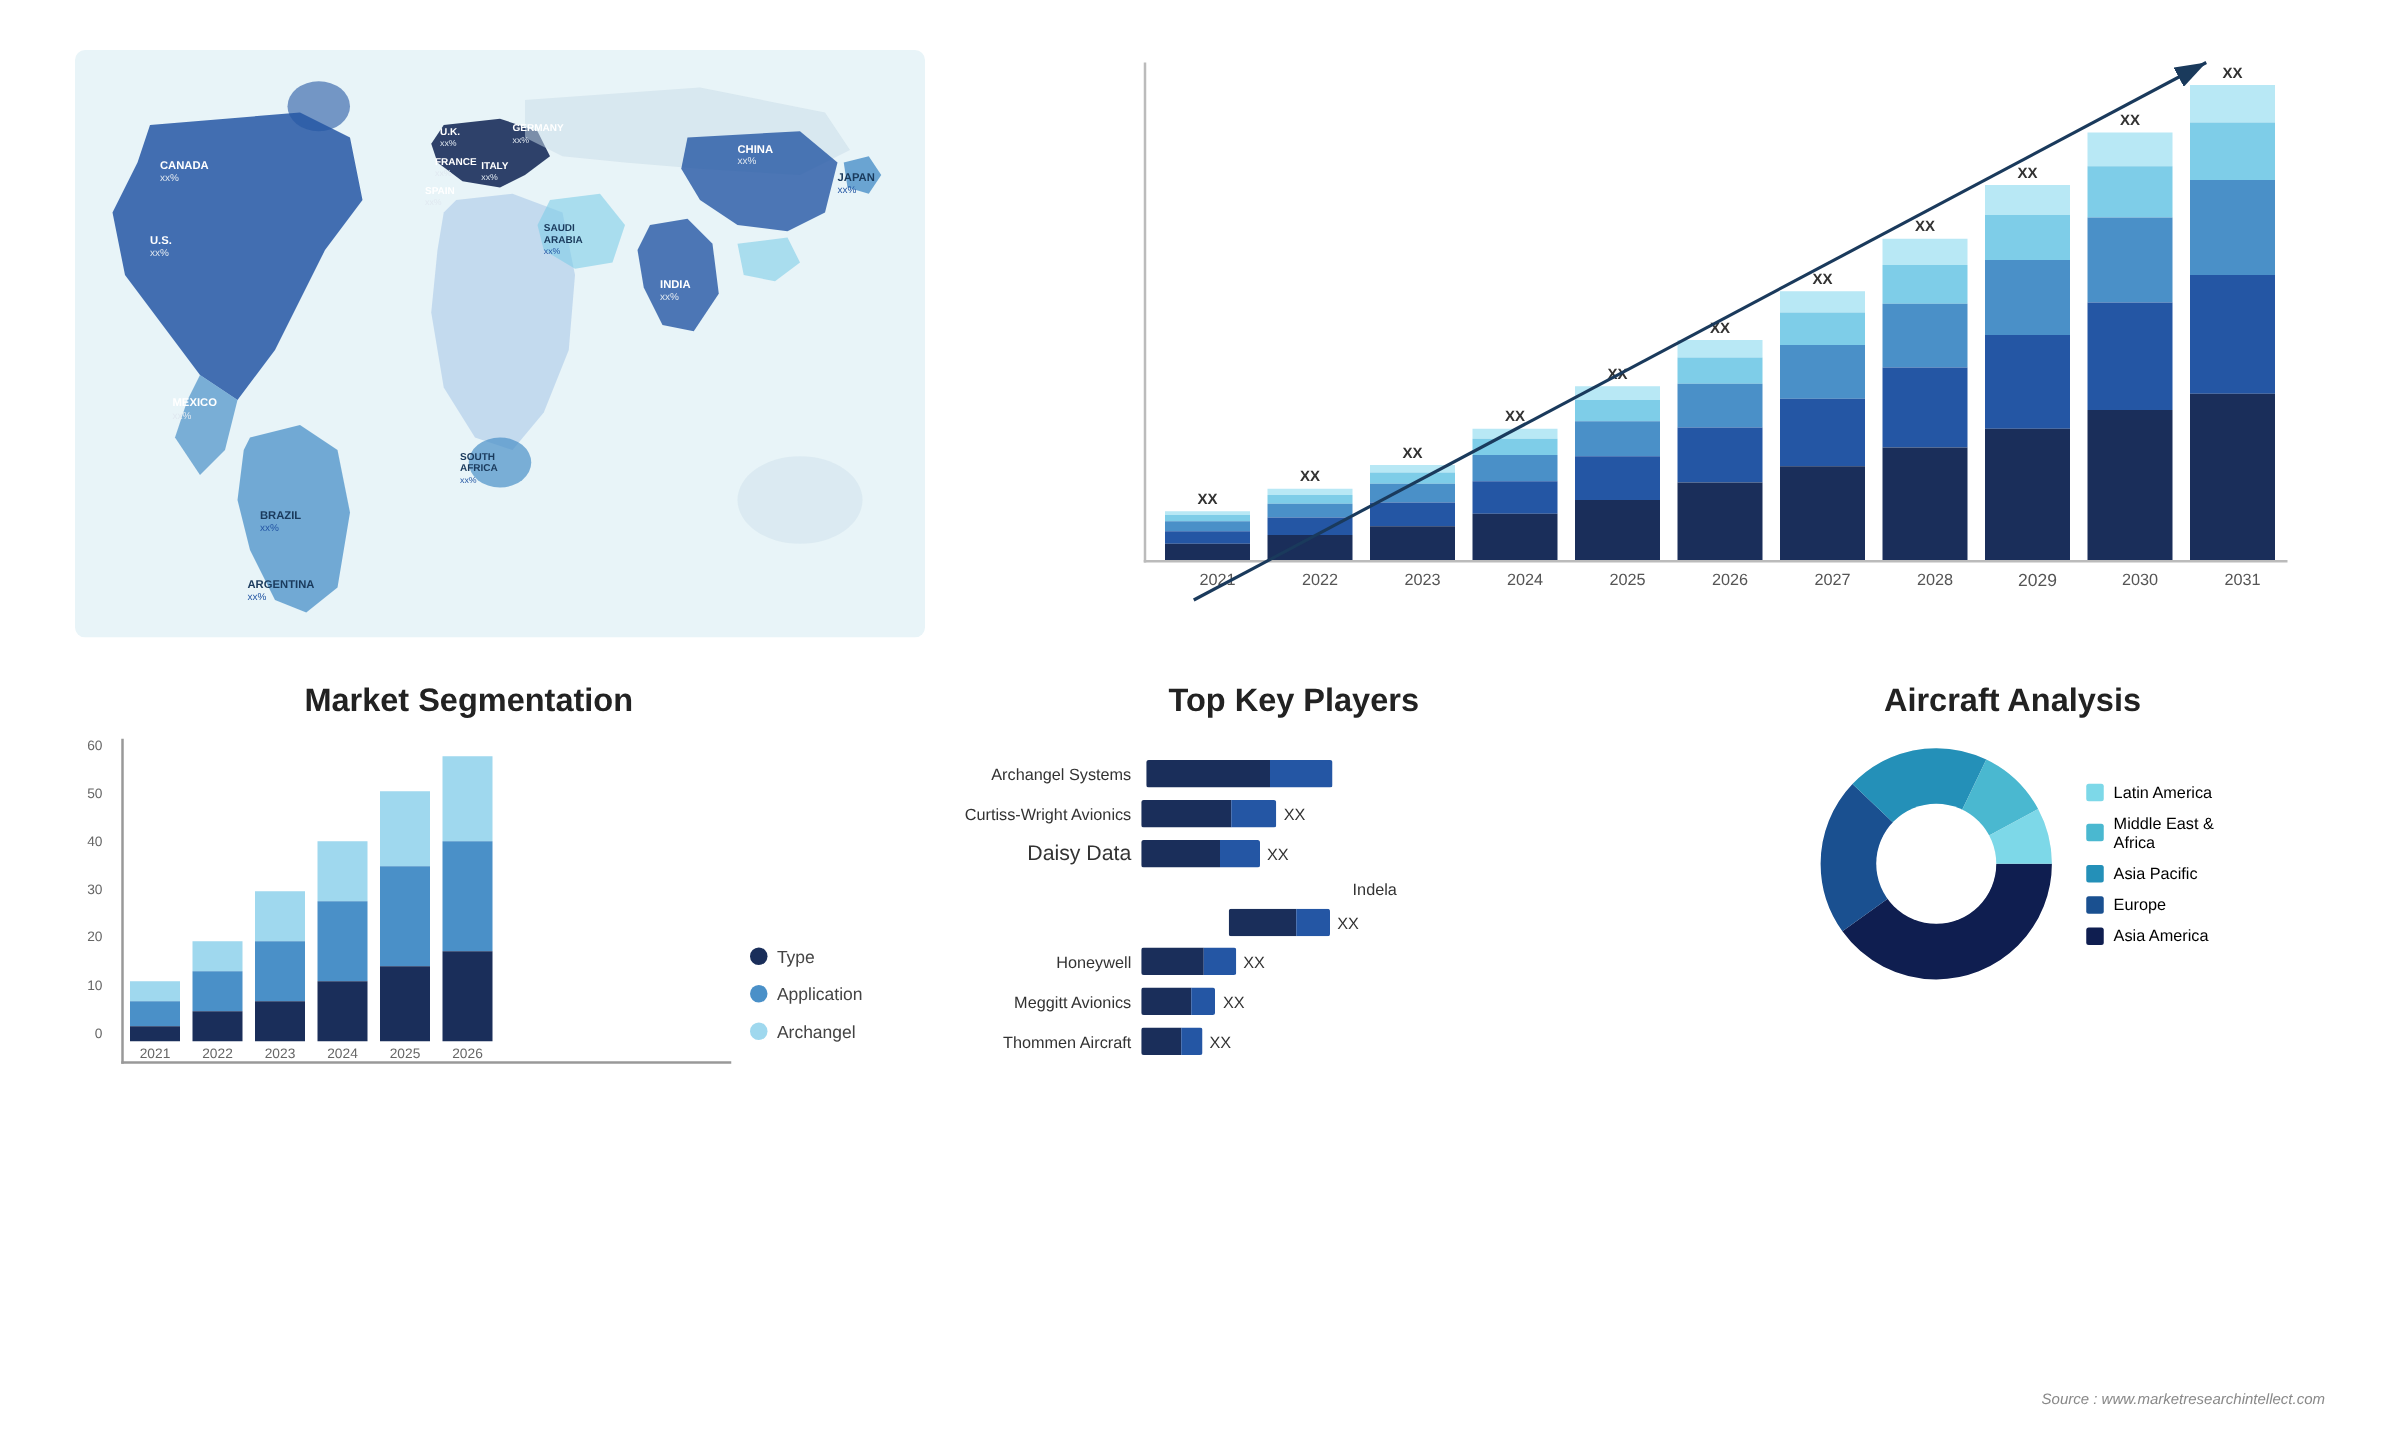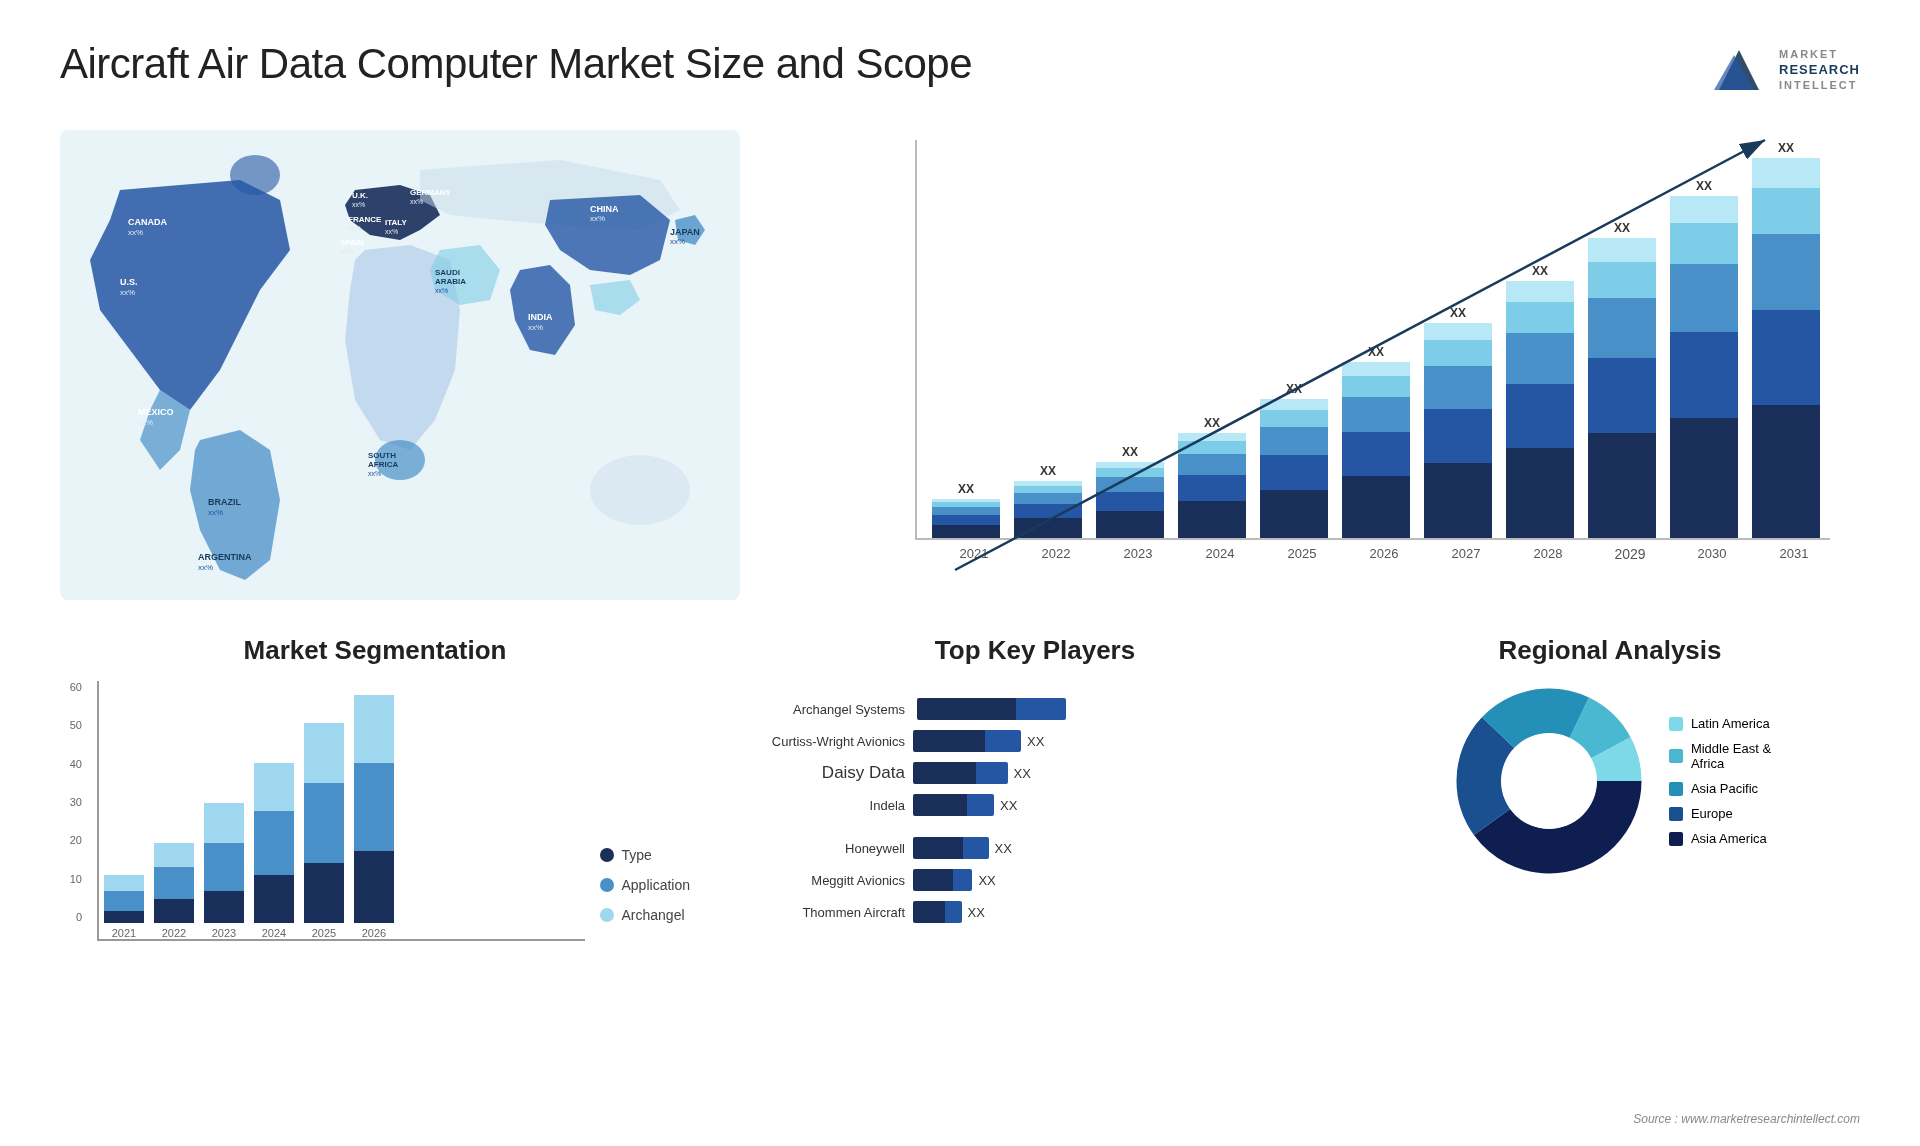--- a/index.html
+++ b/index.html
@@ -87,35 +87,20 @@
       font-size: 12px;
       color: #888;
       font-style: italic;
     }
   </style>
 </head>
 <body>
 
 <div class="page-container">
 
-  <div class="header">
-    <h1 class="page-title">Aircraft Air Data Computer Market Size and Scope</h1>
-    <div class="logo-container">
-
-      <svg class="logo-icon" viewBox="0 0 60 60">
-        <polygon points="10,50 30,10 50,50" fill="#1a3a5c" opacity="0.9"></polygon>
-        <polygon points="5,50 25,15 45,50" fill="#2456a4" opacity="0.7"></polygon>
-      </svg>
-      <div class="logo-text">
-        <div style="font-size:11px;letter-spacing:2px;color:#888;">MARKET</div>
-        <div style="font-size:13px;letter-spacing:1px;color:#1a3a5c;">RESEARCH</div>
-        <div style="font-size:11px;letter-spacing:2px;color:#888;">INTELLECT</div>
-      </div>
-    </div>
-  </div>
 
   <div style="display:flex; gap:40px; height:490px;">
 
     <div class="map-container">
       <svg viewBox="0 0 680 470" width="680" height="470">
 
         <rect width="680" height="470" fill="#e8f4f8" rx="8"></rect>
 
         <path d="M 60,60 L 180,50 L 220,70 L 230,120 L 200,160 L 180,200 L 160,240 L 130,280 L 100,260 L 70,220 L 40,180 L 30,130 L 50,90 Z" fill="#2456a4" opacity="0.85"></path>
 
@@ -448,21 +433,21 @@
           <div style="display: flex; align-items: center; gap: 8px; margin-bottom: 10px;">
             <div style="font-size: 17px; color: rgb(51, 51, 51); width: 165px; text-align: right; flex-shrink: 0;">Daisy Data</div>
             <div style="display: flex; align-items: center; gap: 6px;">
               <div style="display: flex; height: 22px; border-radius: 2px; overflow: hidden;">
                 <div style="width: 63px; height: 22px; background: rgb(26, 46, 90);"></div>
                 <div style="width: 31.5px; height: 22px; background: rgb(36, 86, 164);"></div>
               </div>
               <span style="font-size: 13px; color: rgb(51, 51, 51); font-weight: 500;">XX</span>
             </div>
           </div>
-          <div style="display: flex; align-items: center; gap: 8px; margin-bottom: 21px;">
+          <div style="display: flex; align-items: center; gap: 8px; margin-bottom: 9px; flex-direction: column;">
             <div style="font-size: 13px; color: rgb(51, 51, 51); width: 165px; text-align: right; flex-shrink: 0;">Indela</div>
             <div style="display: flex; align-items: center; gap: 6px;">
               <div style="display: flex; height: 22px; border-radius: 2px; overflow: hidden;">
                 <div style="width: 54px; height: 22px; background: rgb(26, 46, 90);"></div>
                 <div style="width: 27px; height: 22px; background: rgb(36, 86, 164);"></div>
               </div>
               <span style="font-size: 13px; color: rgb(51, 51, 51); font-weight: 500;">XX</span>
             </div>
           </div>
           <div style="display: flex; align-items: center; gap: 8px; margin-bottom: 10px;">
@@ -492,21 +477,21 @@
                 <div style="width: 32.4px; height: 22px; background: rgb(26, 46, 90);"></div>
                 <div style="width: 16.2px; height: 22px; background: rgb(36, 86, 164);"></div>
               </div>
               <span style="font-size: 13px; color: rgb(51, 51, 51); font-weight: 500;">XX</span>
             </div>
           </div>
         </div>
     </div>
 
     <div style="width:500px; padding:0 10px;">
-      <div class="section-title">Regional Analysis</div>
+      <div class="section-title">Aircraft Analysis</div>
       <div style="display:flex;align-items:center;gap:20px;justify-content:center;">
 
         <svg width="200" height="200" viewBox="0 0 200 200">
           <circle cx="100" cy="100" r="70" fill="none" stroke="#eee" stroke-width="45"></circle>
 
           <circle cx="100" cy="100" r="70" fill="none" stroke="#0f1e50" stroke-width="45" stroke-dasharray="175.93 439.82" stroke-dashoffset="0"></circle>
 
           <circle cx="100" cy="100" r="70" fill="none" stroke="#1a5090" stroke-width="45" stroke-dasharray="96.76 439.82" stroke-dashoffset="-175.93"></circle>
 
           <circle cx="100" cy="100" r="70" fill="none" stroke="#2490b8" stroke-width="45" stroke-dasharray="87.96 439.82" stroke-dashoffset="-272.69"></circle>

